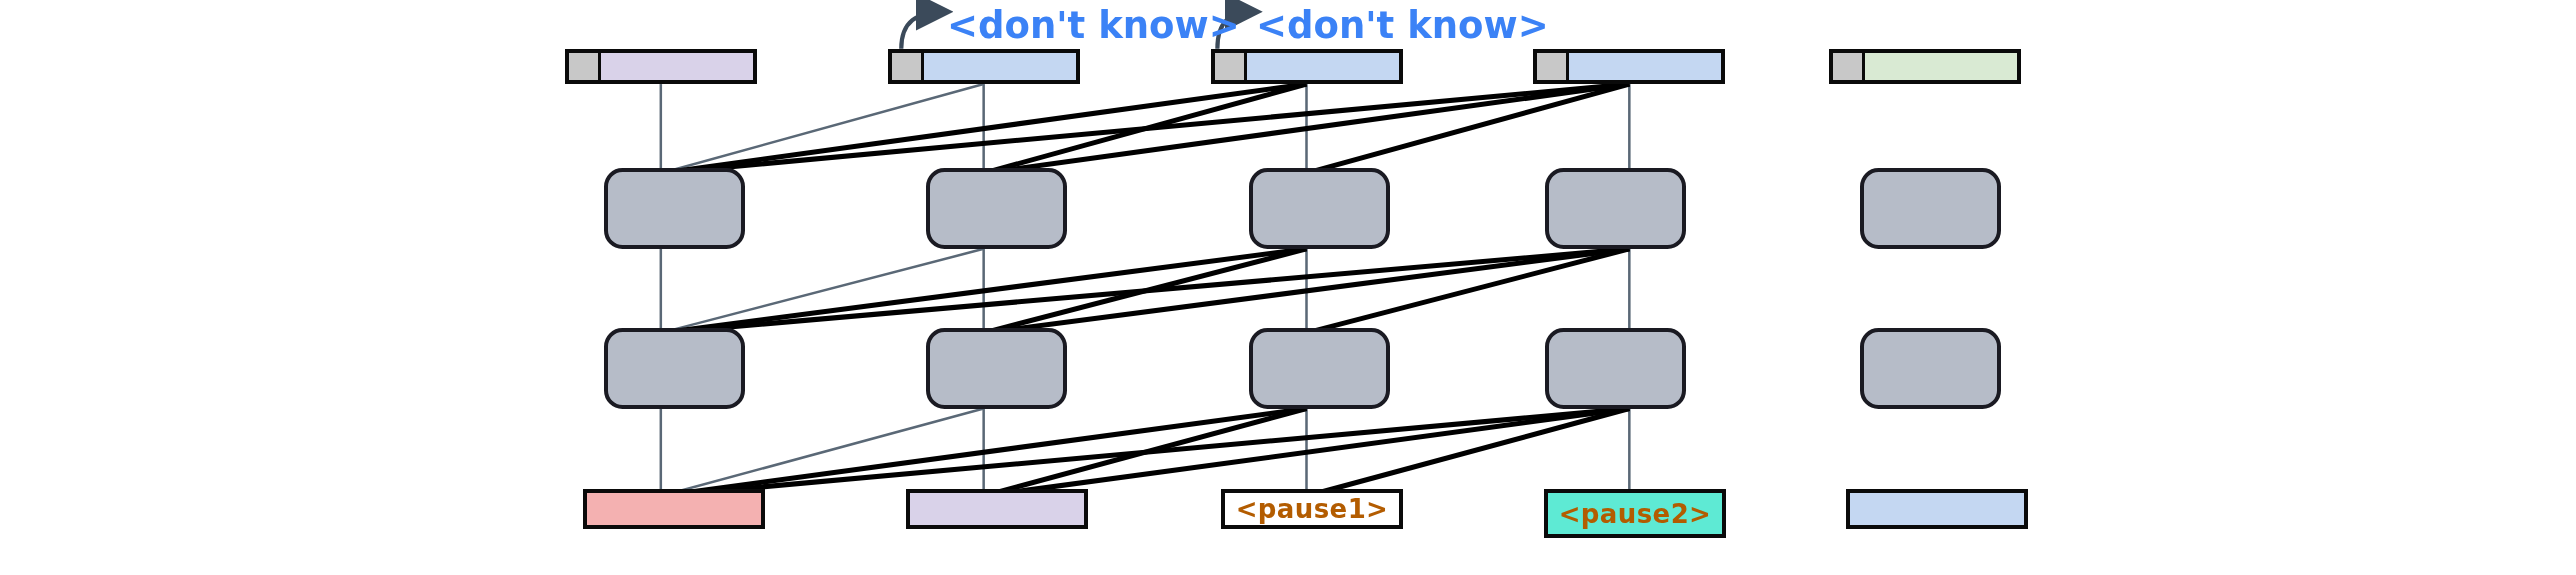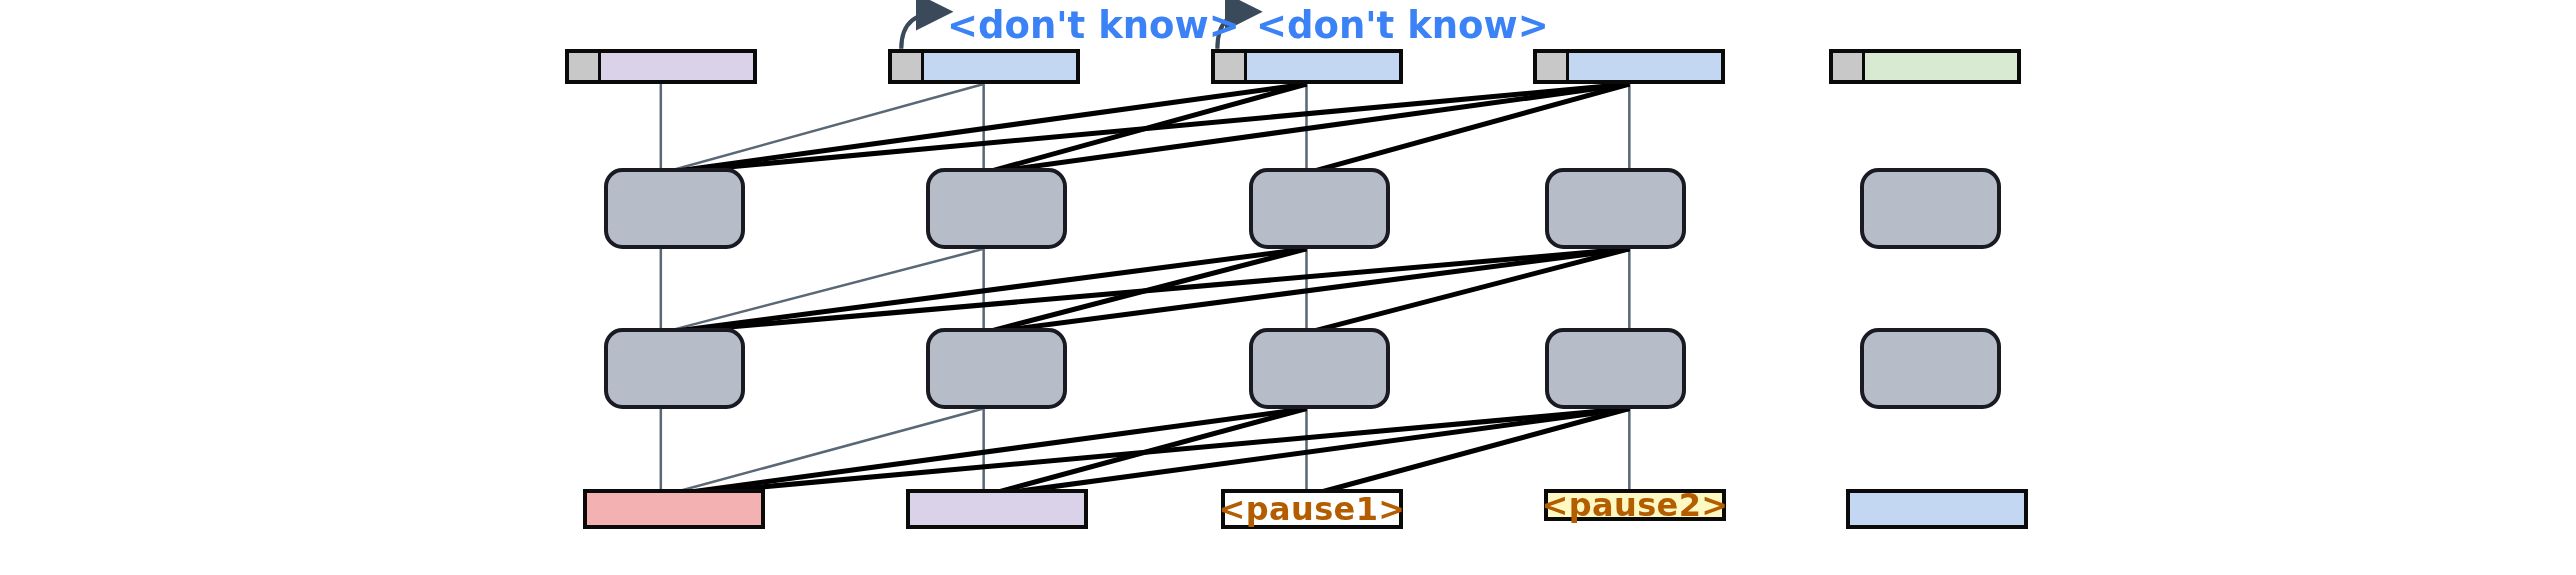--- a/index.html
+++ b/index.html
@@ -37,21 +37,21 @@
   .rounded{
     border:4.2px solid #1a1a22;
     border-radius:18.5px;
     background:#b6bcc8;
     box-sizing:border-box;
   }
 
   
   .tokenlabel{
     font-family:"DejaVu Sans", sans-serif;
-    font-size:32px;
+    font-size:26px;
     font-weight:700;
     letter-spacing:0.4px;
     color:#b35c00;
     white-space:nowrap;
     line-height:1;
   }
 
   
   .annot{
     position:absolute;
@@ -160,21 +160,21 @@
 
   <div class="node plain" style="left:583px;top:489px;width:182px;height:40px;background:#f4b1b1;">
     <span class="tokenlabel"></span>
   </div>
   <div class="node plain" style="left:906px;top:489px;width:182px;height:40px;background:#d9d2e9;">
     <span class="tokenlabel"></span>
   </div>
   <div class="node plain" style="left:1221px;top:489px;width:182px;height:40px;background:#ffffff;">
     <span class="tokenlabel">&lt;pause1&gt;</span>
   </div>
-  <div class="node plain" style="left:1544px;top:489px;width:182px;height:32px;background:#fef9c3;">
+  <div class="node plain" style="left:1544px;top:489px;width:182px;height:49px;background:#5eead4;">
     <span class="tokenlabel">&lt;pause2&gt;</span>
   </div>
   <div class="node plain" style="left:1846px;top:489px;width:182px;height:40px;background:#c4d7f2;">
     <span class="tokenlabel"></span>
   </div>
 
   <div class="annot" style="left:947px;top:6.7px;">&lt;don't know&gt;</div>
   <div class="annot" style="left:1256px;top:6.7px;">&lt;don't know&gt;</div>
 
 </div>

